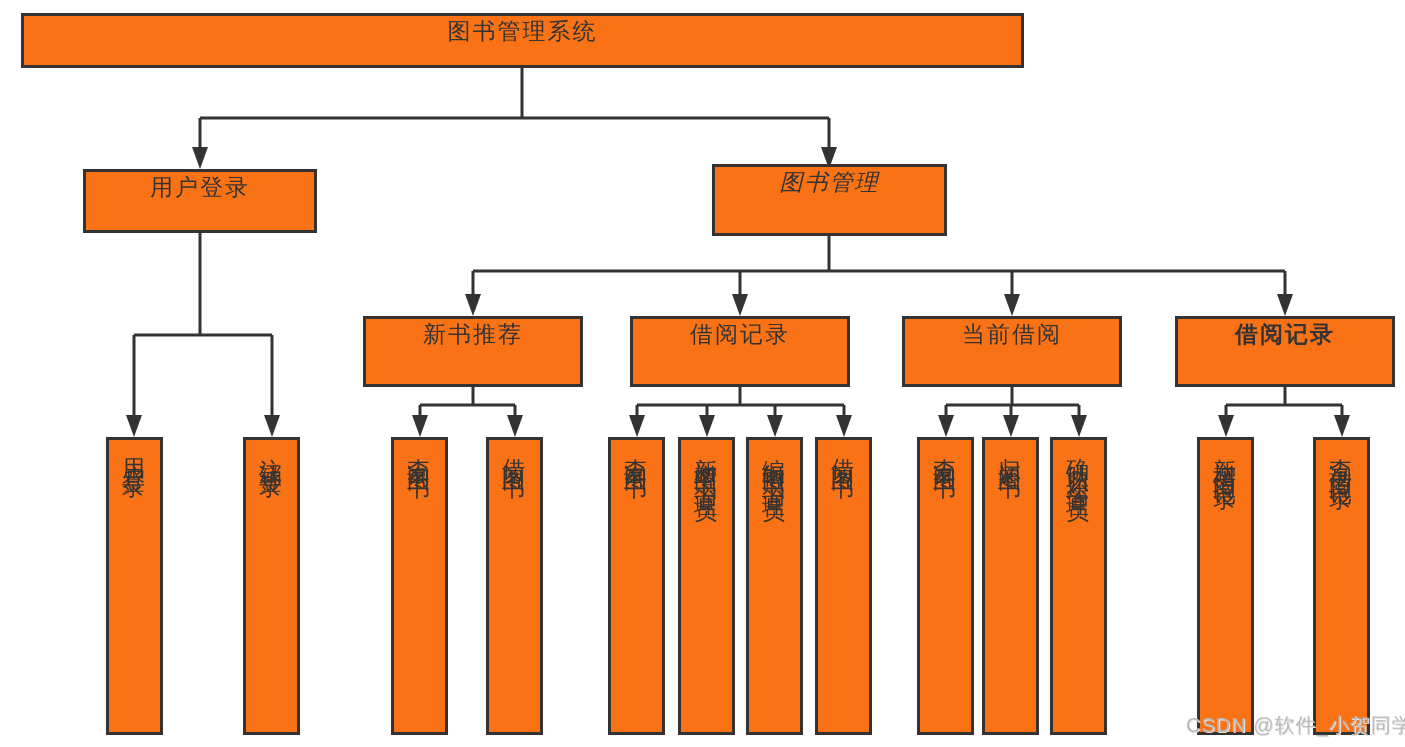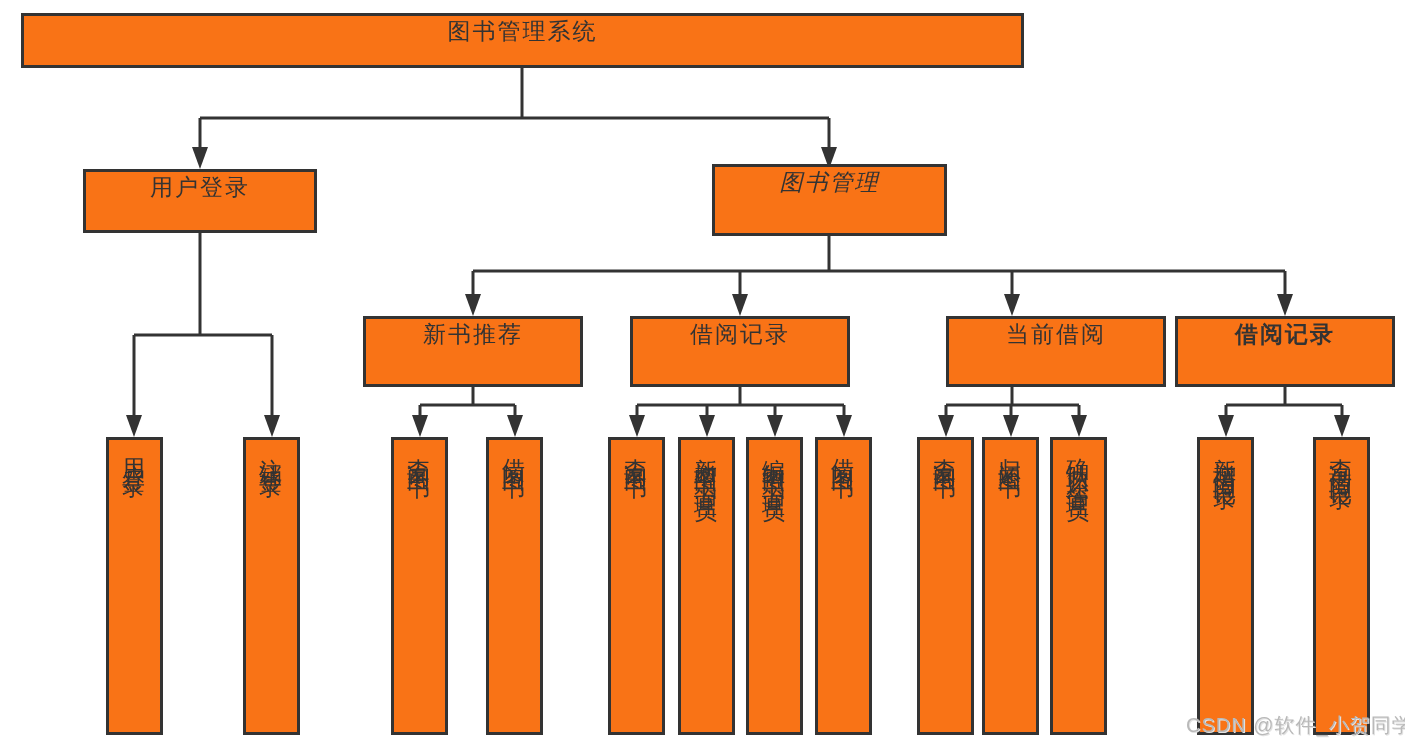--- a/index.html
+++ b/index.html
@@ -104,21 +104,21 @@
   <div class="box" style="left:712px;top:164px;width:235px;height:72px;font-style:italic;">
     <span>图书管理</span>
   </div>
 
   <div class="box l3" style="left:363px;">
     <span>新书推荐</span>
   </div>
   <div class="box l3" style="left:630px;">
     <span>借阅记录</span>
   </div>
-  <div class="box l3" style="left:902px;margin-left:44px;">
+  <div class="box l3" style="left:902px;">
     <span>当前借阅</span>
   </div>
   <div class="box l3" style="left:1175px;font-weight:bold;">
     <span>借阅记录</span>
   </div>
 
   <div class="box vbox" style="left:106px;">
     <span class="vlabel">用户登录</span>
   </div>
   <div class="box vbox" style="left:243px;">

